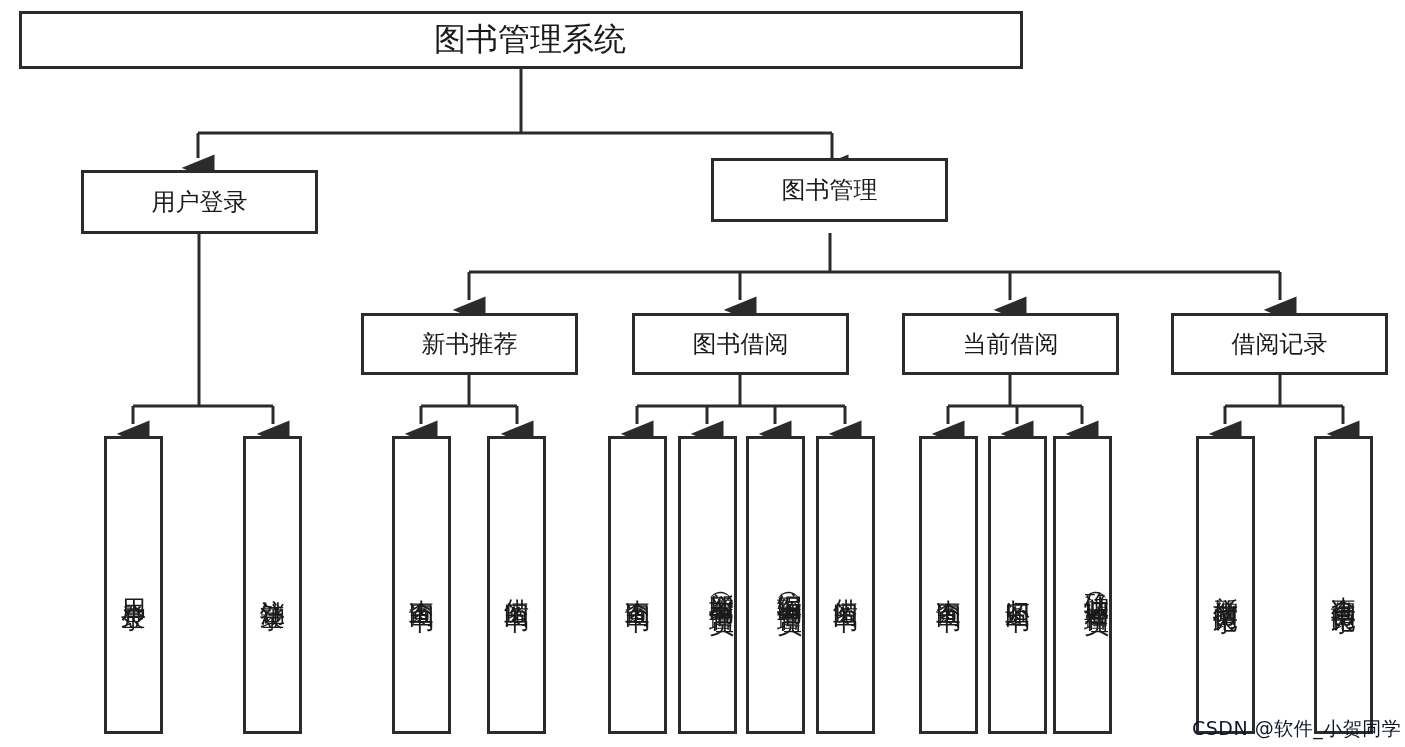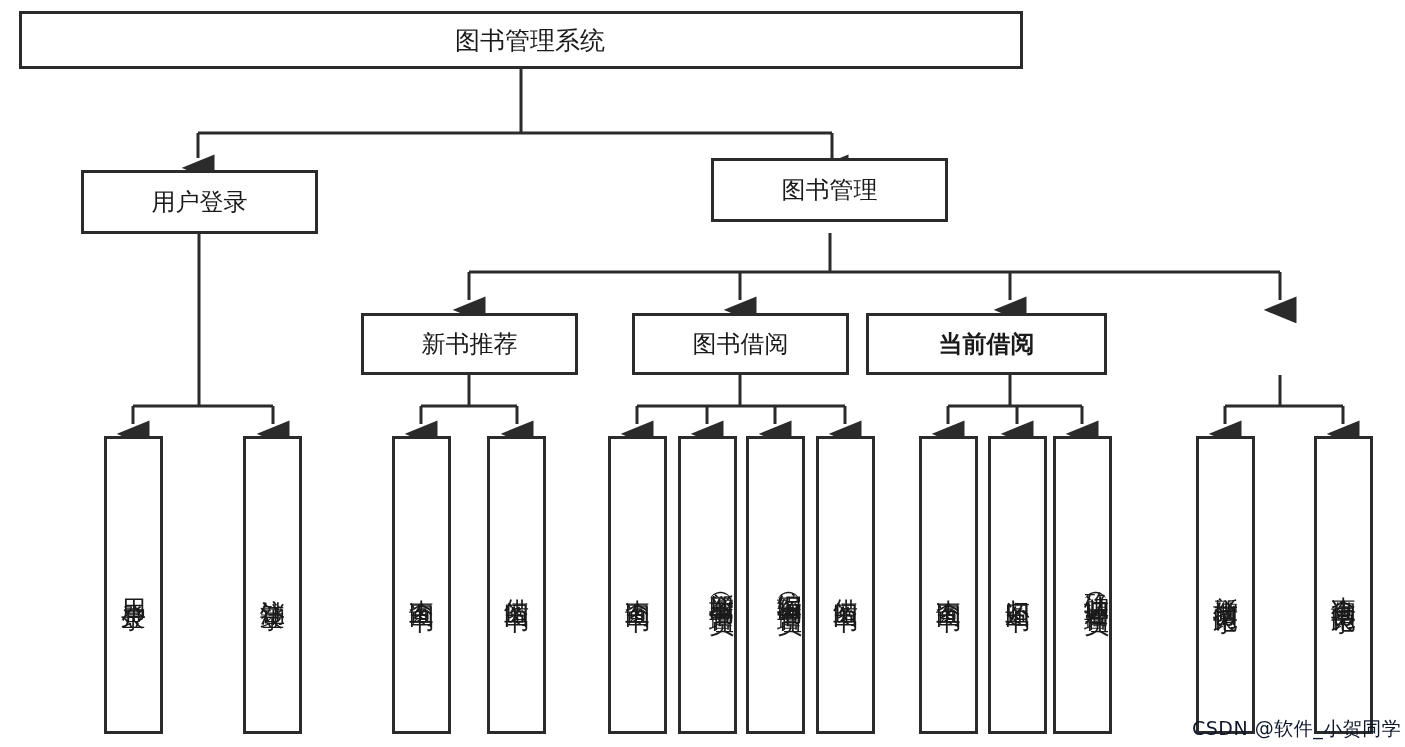--- a/index.html
+++ b/index.html
@@ -27,21 +27,21 @@
   .node {
     position: absolute;
     box-sizing: border-box;
     border: 3px solid #2b2b2b;
     background: #ffffff;
     display: flex;
     align-items: center;
     justify-content: center;
     color: #1a1a1a;
   }
-  .node.level0 { font-size: 25px; padding-left: 18px; }
+  .node.level0 { font-size: 32px; padding-left: 18px; }
   .node.level1 { font-size: 24px; }
   .node.level2 { font-size: 24px; }
   .node.leaf {
     writing-mode: vertical-rl;
     text-orientation: upright;
     font-size: 25px;
     letter-spacing: 3px;
     line-height: 1.0;
     padding: 4px 0;
   }
@@ -127,22 +127,25 @@
   <div class="node level1" style="left:711px; top:158px; width:237px; height:64px;">
     <span>图书管理</span>
   </div>
 
   <div class="node level2" style="left:361px; top:313px; width:217px; height:62px;">
     <span>新书推荐</span>
   </div>
   <div class="node level2" style="left:632px; top:313px; width:217px; height:62px;text-align:center;">
     <span>图书借阅</span>
   </div>
-  <div class="node level2" style="left:866px; top:313px; width:241px; height:62px;font-weight:bold;">
+  <div class="node level2" style="left:902px; top:313px; width:217px; height:62px;">
     <span>当前借阅</span>
+  </div>
+  <div class="node level2" style="left:1171px; top:313px; width:217px; height:62px;">
+    <span>借阅记录</span>
   </div>
 
   <div class="node leaf" style="left:104px; top:436px; width:59px; height:298px;">
     <span class="vtext">用户登录</span>
   </div>
   <div class="node leaf" style="left:243px; top:436px; width:59px; height:298px;">
     <span class="vtext">注销登录</span>
   </div>
 
   <div class="node leaf" style="left:392px; top:436px; width:59px; height:298px;">

